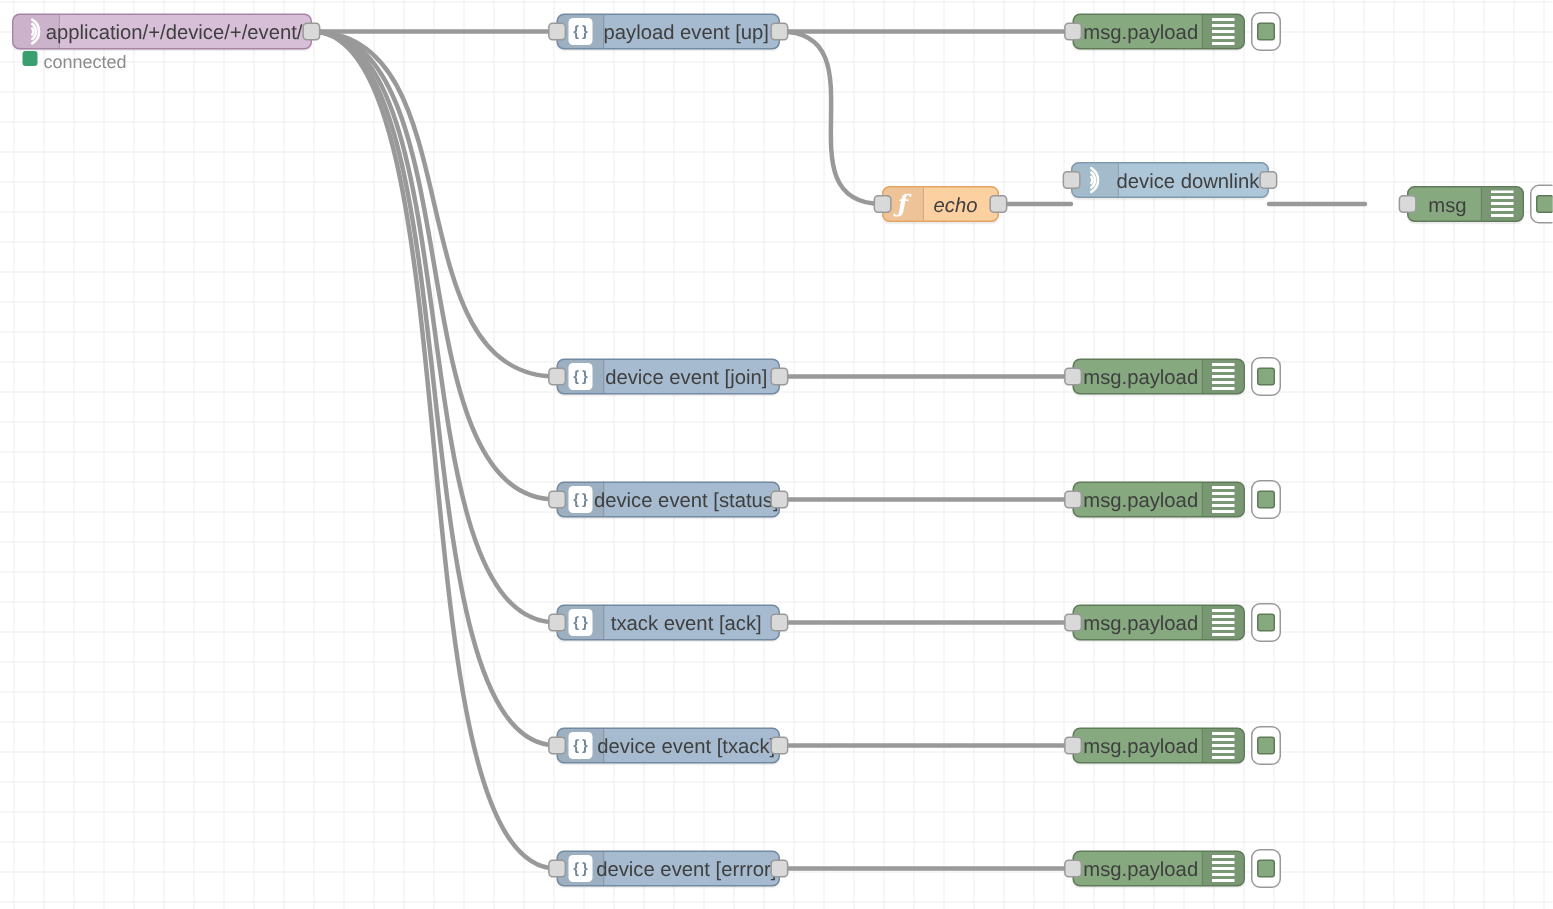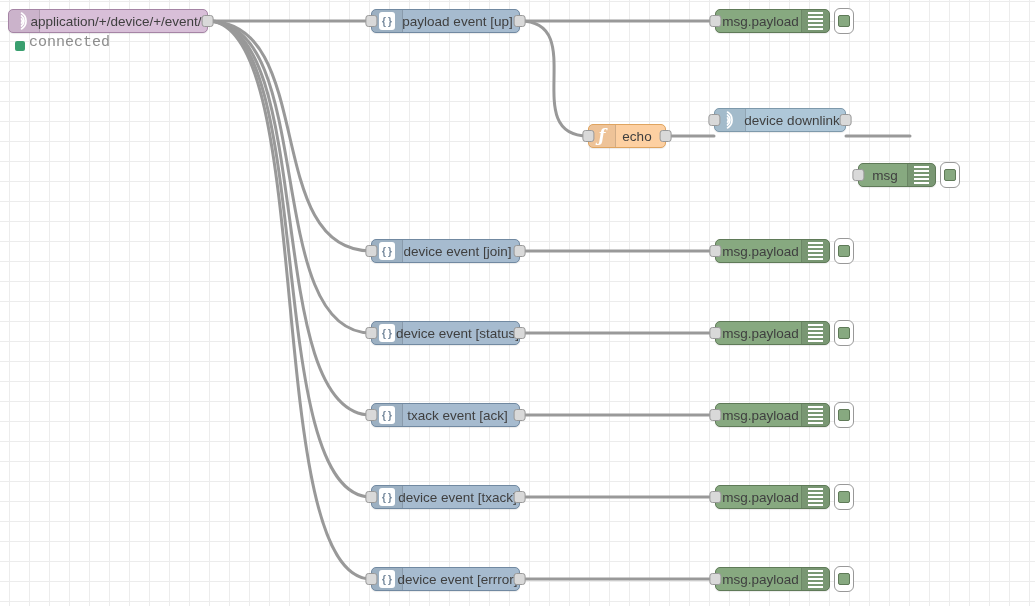--- a/index.html
+++ b/index.html
@@ -24,21 +24,21 @@
   .icon-region{
     position:absolute;left:0;top:0;bottom:0;width:30px;
     background:rgba(0,0,0,0.06);border-right:1px solid rgba(0,0,0,0.12);
     border-radius:4px 0 0 4px;display:flex;align-items:center;justify-content:center;
   }
   .node .label{
     position:absolute;left:30px;right:6px;top:0;bottom:0;
     display:flex;align-items:center;justify-content:center;white-space:nowrap;
   }
   .node.function .icon-region{width:26px;}
-  .node.function .label{left:26px;}
+  .node.function .label{left:26px;font-style:italic;}
   .node.debug .label{left:6px;right:30px;}
 
   .braces{
     width:16px;height:18px;background:#fff;border-radius:3px;
     display:flex;align-items:center;justify-content:center;
     font-weight:bold;font-size:10px;color:#72869a;letter-spacing:0;
   }
   .fx{color:#fff;font-family:"DejaVu Serif", serif;font-style:italic;font-weight:bold;font-size:16px;line-height:1;}
 
   .stripes{
@@ -55,21 +55,21 @@
   }
   .toggle-inner{width:12px;height:12px;border-radius:2px;border:1px solid #5f7a58;box-sizing:border-box;}
 
   .port{
     position:absolute;width:10px;height:10px;background:#d9d9d9;
     border:1px solid #999;border-radius:3px;top:50%;box-sizing:content-box;
   }
   .port.in{left:0;transform:translate(-55%,-50%);}
   .port.out{right:0;transform:translate(55%,-50%);}
 
-  .status{position:absolute;left:15px;top:34px;display:flex;align-items:flex-end;font-size:15px;color:#8c8c8c;font-family:Liberation Mono, monospace;}
+  .status{position:absolute;left:15px;top:34px;display:flex;align-items:flex-start;font-size:12px;color:#8c8c8c;}
   .status-dot{width:10px;height:10px;border-radius:2px;margin-right:4px;display:inline-block;}
 </style>
 </head>
 <body>
 
 <div class="canvas">
 
   <svg class="wires" xmlns="http://www.w3.org/2000/svg">
     <path class="wire" d="M208 21 L371 21" stroke="#999999" stroke-width="3"></path>
     <path class="wire" d="M208 21 C318 21 261 251 371 251" stroke="#999999" stroke-width="3"></path>
@@ -168,21 +168,21 @@
         <path d="M9 9.5 A4 4 0 0 1 9 14.5"></path>
         <path d="M9 6 A7.5 7.5 0 0 1 9 18"></path>
         <path d="M9 2.5 A11 11 0 0 1 9 21.5"></path>
       </svg>
     </div>
     <div class="label">device downlink</div>
     <div class="port in"></div>
     <div class="port out"></div>
   </div>
 
-  <div class="node debug" style="left: 858px; top: 124px; width: 78px; background: rgb(135, 169, 128); border-color: rgb(95, 122, 88); margin-top: 39px;">
+  <div class="node debug" style="left: 938px; top: 124px; width: 78px; background: rgb(135, 169, 128); border-color: rgb(95, 122, 88);">
     <div class="label">msg</div>
     <div class="stripes">
         <div class="bars"></div>
       </div>
     <div class="port in"></div>
     <div class="toggle">
         <div class="toggle-inner" style="background: rgb(135, 169, 128); border-color: rgb(95, 122, 88);"></div>
       </div>
   </div>
 

